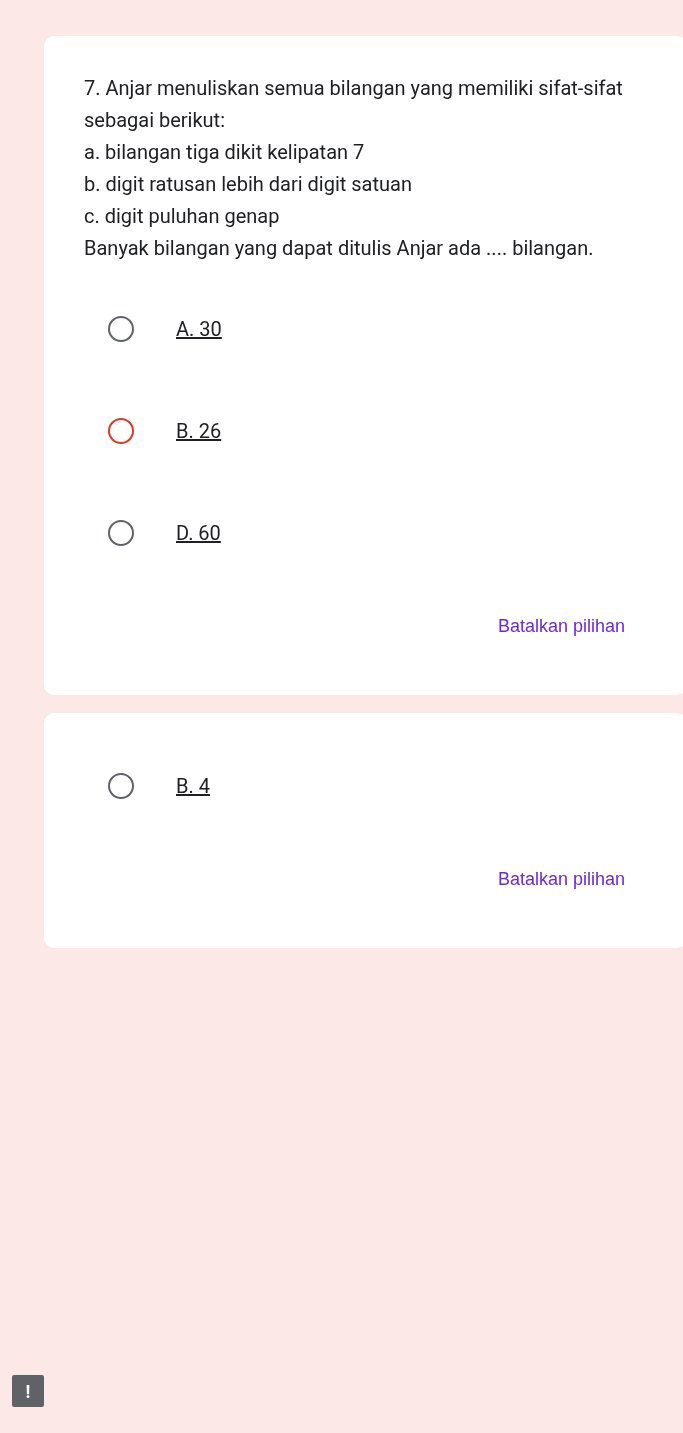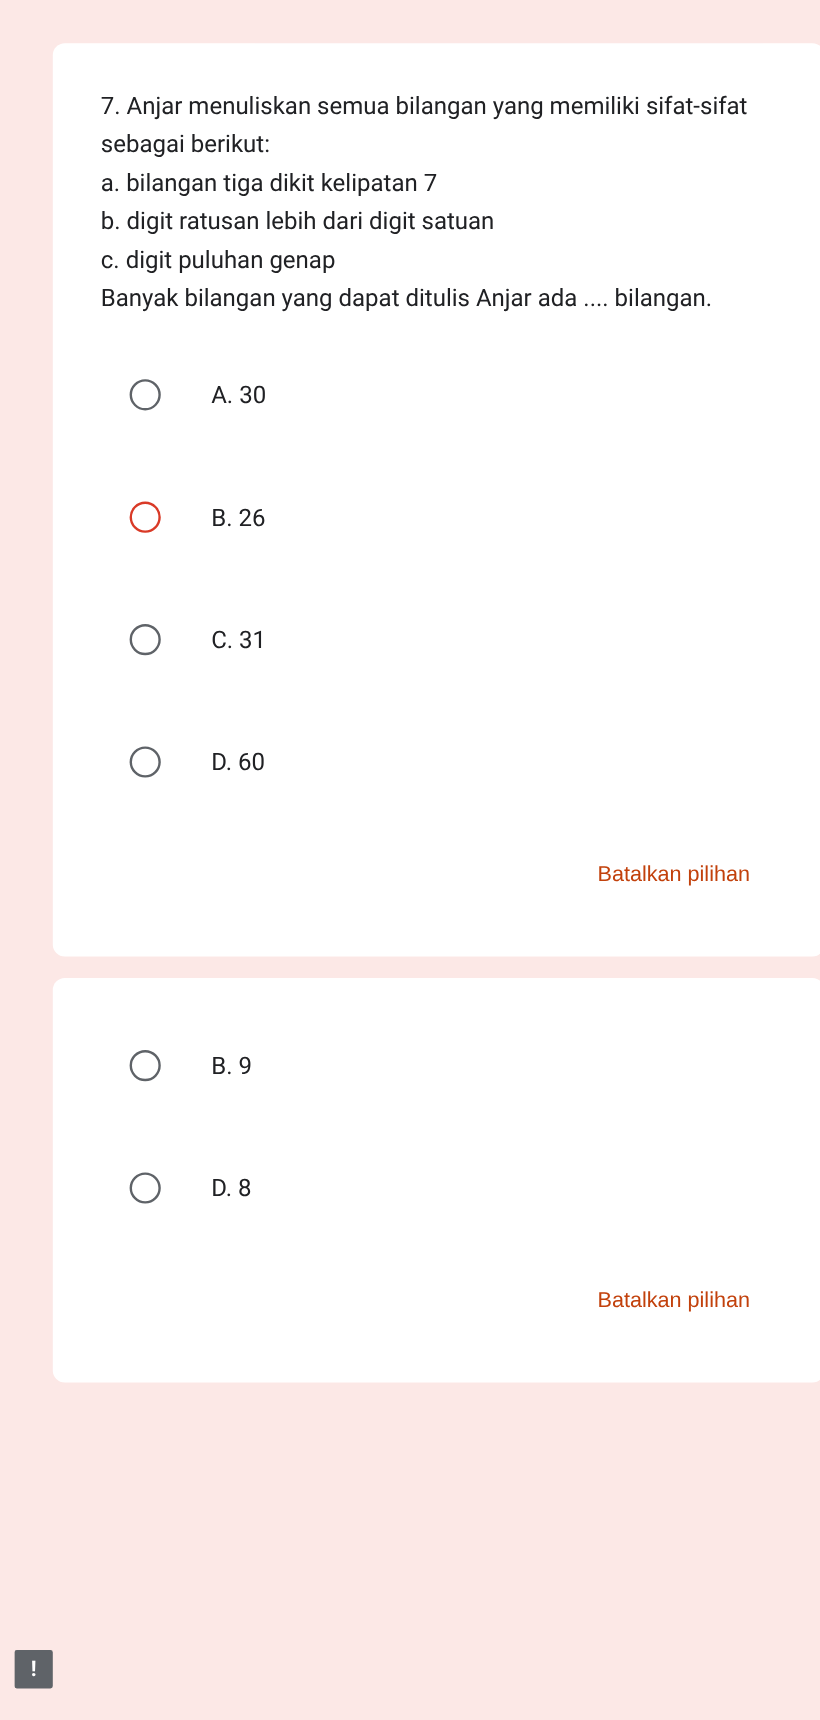--- a/index.html
+++ b/index.html
@@ -27,20 +27,21 @@
     display: flex;
     flex-direction: column;
     gap: 28px;
     margin-bottom: 28px;
   }
   .option {
     display: flex;
     align-items: center;
     gap: 18px;
     cursor: pointer;
+    text-decoration: underline;
   }
   .radio {
     width: 26px;
     height: 26px;
     border-radius: 50%;
     border: 2.5px solid #5f6368;
     display: flex;
     align-items: center;
     justify-content: center;
     flex-shrink: 0;
@@ -57,21 +58,21 @@
   .option-label {
     font-size: 20px;
     color: #202124;
   }
   .clear-row {
     display: flex;
     justify-content: flex-end;
   }
   .clear-btn {
     font-size: 18px;
-    color: #c2410c;
+    color: #6d28d9;
     background: none;
     border: none;
     cursor: pointer;
     padding: 6px 10px;
     font-weight: 500;
   }
   .alert-badge {
     position: fixed;
     left: 0;
     bottom: 14px;
@@ -108,47 +109,35 @@
     <label class="option">
       <span class="radio selected">
           <span class="radio-dot"></span>
         </span>
       <span class="option-label">B. 26</span>
     </label>
     <label class="option">
       <span class="radio">
           <span class="radio-dot"></span>
         </span>
-      <span class="option-label">C. 31</span>
-    </label>
-    <label class="option">
-      <span class="radio">
-          <span class="radio-dot"></span>
-        </span>
       <span class="option-label">D. 60</span>
     </label>
   </div>
   <div class="clear-row">
     <button class="clear-btn">Batalkan pilihan</button>
   </div>
 </div>
 
 <div class="card">
   <div class="options">
     <label class="option">
       <span class="radio">
           <span class="radio-dot"></span>
         </span>
-      <span class="option-label">B. 9</span>
-    </label>
-    <label class="option">
-      <span class="radio">
-          <span class="radio-dot"></span>
-        </span>
-      <span class="option-label">D. 8</span>
+      <span class="option-label">B. 4</span>
     </label>
   </div>
   <div class="clear-row">
     <button class="clear-btn">Batalkan pilihan</button>
   </div>
 </div>
 
 <div class="alert-badge">
   <span>!</span>
 </div>

